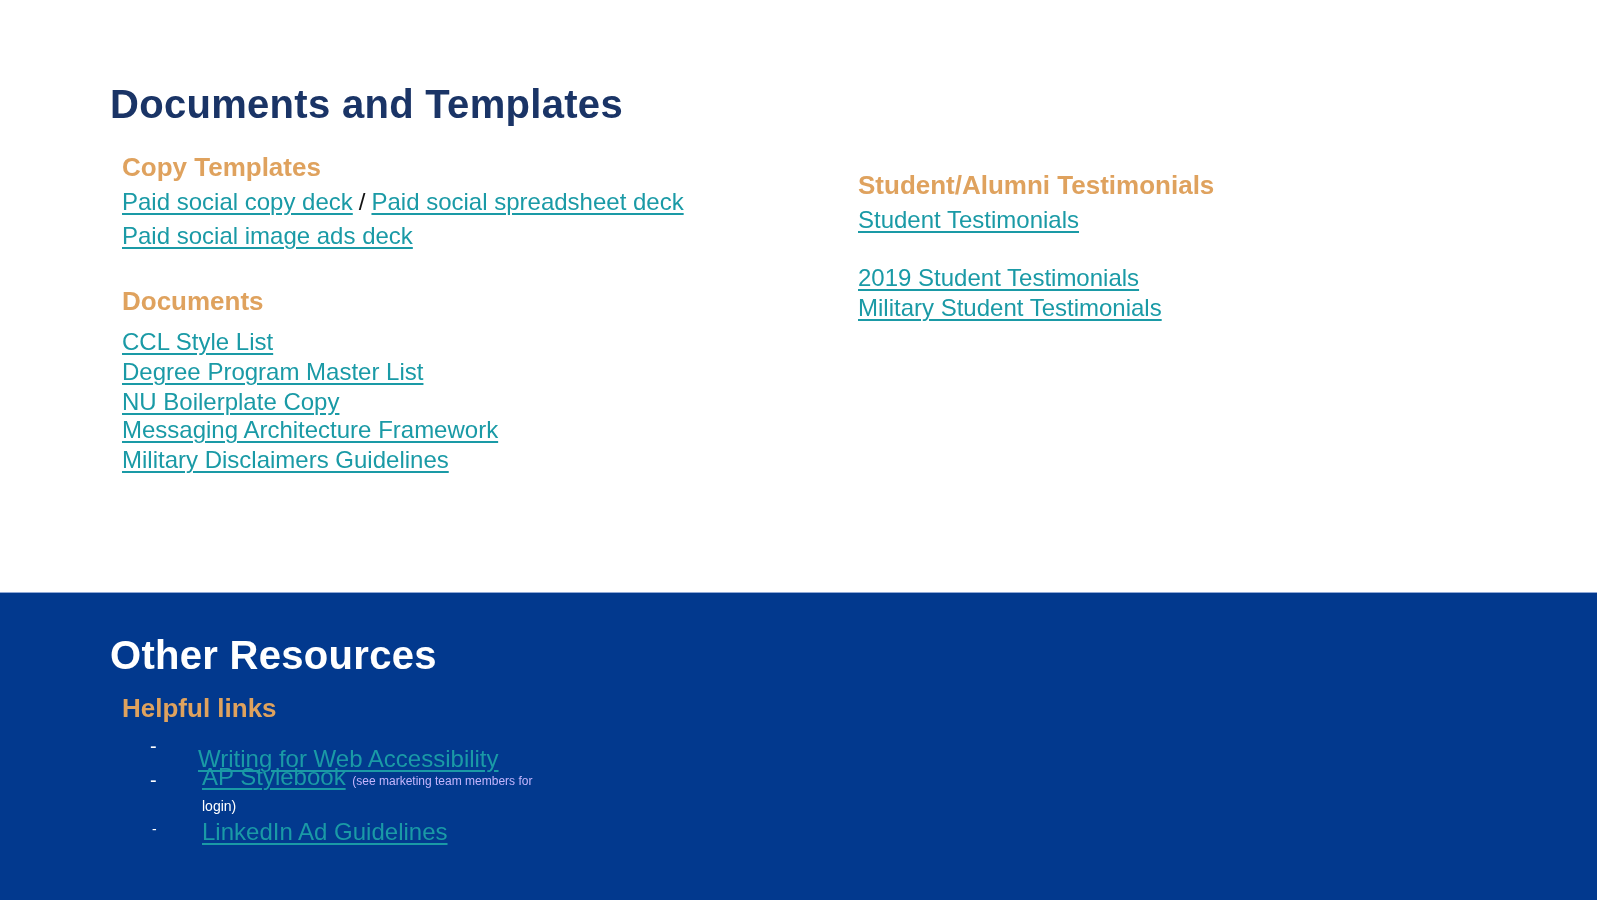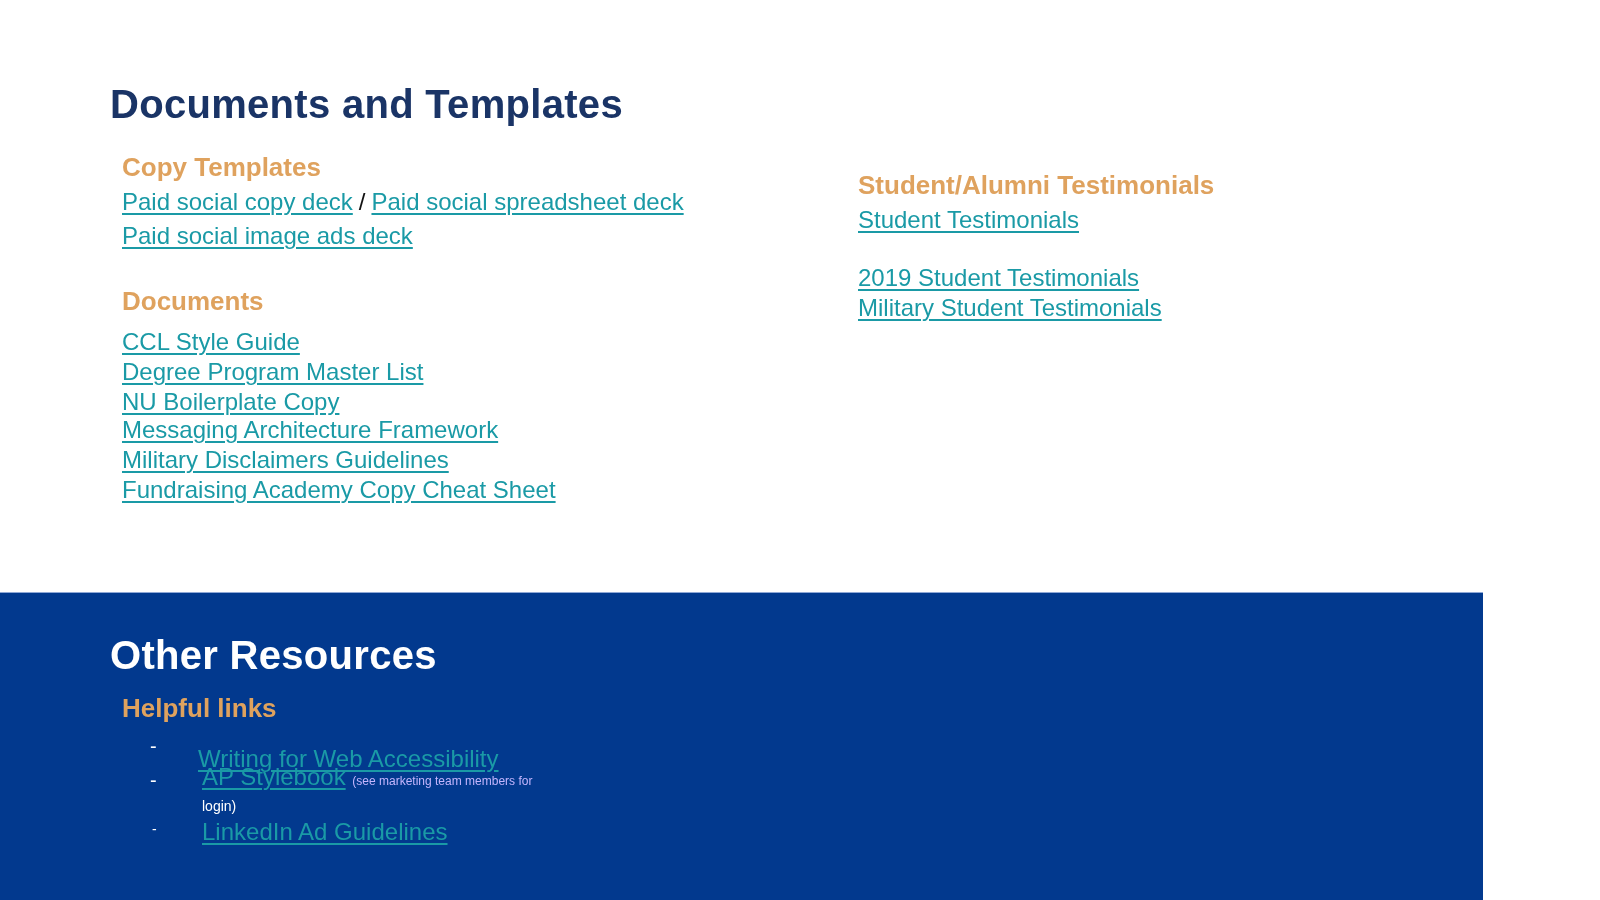--- a/index.html
+++ b/index.html
@@ -2,21 +2,21 @@
 <html><head>
 <meta charset="utf-8">
 <style>
   html, body { margin: 0; padding: 0; }
   body {
     width: 1600px; height: 900px; overflow: hidden; position: relative;
     background: #ffffff;
     font-family: "Liberation Sans", "DejaVu Sans", sans-serif;
   }
   .top { position: absolute; left: 0; top: 0; width: 1452px; height: 592px; background: #ffffff; }
-  .bottom { position: absolute; left: 0; top: 592px; width: 1483px; height: 308px; background: #02398e; border-top: 1px solid #8fa8d6; }
+  .bottom { position: absolute; left: 0; top: 592px; width: 1597px; height: 308px; background: #02398e; border-top: 1px solid #8fa8d6; }
   .title { position: absolute; font-weight: bold; font-size: 40px; letter-spacing: 0.3px; margin: 0; white-space: nowrap; }
   .title.dark { color: #1a3466; left: 110px; top: 82px; }
   .title.light { color: #ffffff; left: 110px; top: 40px; }
   .subhead { position: absolute; font-weight: bold; font-size: 26px; color: #dfa25e; margin: 0; white-space: nowrap; }
   .link { color: #1a9aa6; text-decoration: underline; text-underline-offset: 3px; text-decoration-thickness: 2px; font-size: 24px; white-space: nowrap; cursor: pointer; }
   .linkline { position: absolute; white-space: nowrap; font-size: 24px; }
   .sep { color: #111; font-size: 24px; padding: 0 6px; }
   .dash { position: absolute; color: #ffffff; font-size: 20px; }
   .note { color: #c4b5fd; font-size: 12px; white-space: nowrap; }
   .notewrap { color: #ffffff; font-size: 14px; position: absolute; }
@@ -29,26 +29,25 @@
 
   <h2 class="subhead" style="left:122px; top:152px;">Copy Templates</h2>
   <div class="linkline" style="left:122px; top:188px;">
     <a class="link">Paid social copy deck</a><span class="sep">/</span><a class="link">Paid social spreadsheet deck</a>
   </div>
   <div class="linkline" style="left:122px; top:222px;">
     <a class="link">Paid social image ads deck</a>
   </div>
 
   <h2 class="subhead" style="left:122px; top:286px;">Documents</h2>
-  <div class="linkline" style="left:122px; top:328px;"><a class="link">CCL Style Guide</a></div>
+  <div class="linkline" style="left:122px; top:328px;"><a class="link">CCL Style List</a></div>
   <div class="linkline" style="left:122px; top:358px;"><a class="link">Degree Program Master List</a></div>
   <div class="linkline" style="left:122px; top:388px;"><a class="link">NU Boilerplate Copy</a></div>
   <div class="linkline" style="left:122px; top:446px;"><a class="link">Military Disclaimers Guidelines</a></div>
   <div class="linkline" style="left:122px; top:416px;"><a class="link">Messaging Architecture Framework</a></div>
-  <div class="linkline" style="left:122px; top:476px;"><a class="link">Fundraising Academy Copy Cheat Sheet</a></div>
 
   <h2 class="subhead" style="left:858px; top:170px;">Student/Alumni Testimonials</h2>
   <div class="linkline" style="left:858px; top:206px;"><a class="link">Student Testimonials</a></div>
   <div class="linkline" style="left:858px; top:264px;"><a class="link">2019 Student Testimonials</a></div>
   <div class="linkline" style="left:858px; top:294px;"><a class="link">Military Student Testimonials</a></div>
 </div>
 
 <div class="bottom">
   <h1 class="title light">Other Resources</h1>
   <h2 class="subhead" style="left:122px; top:100px;">Helpful links</h2>

